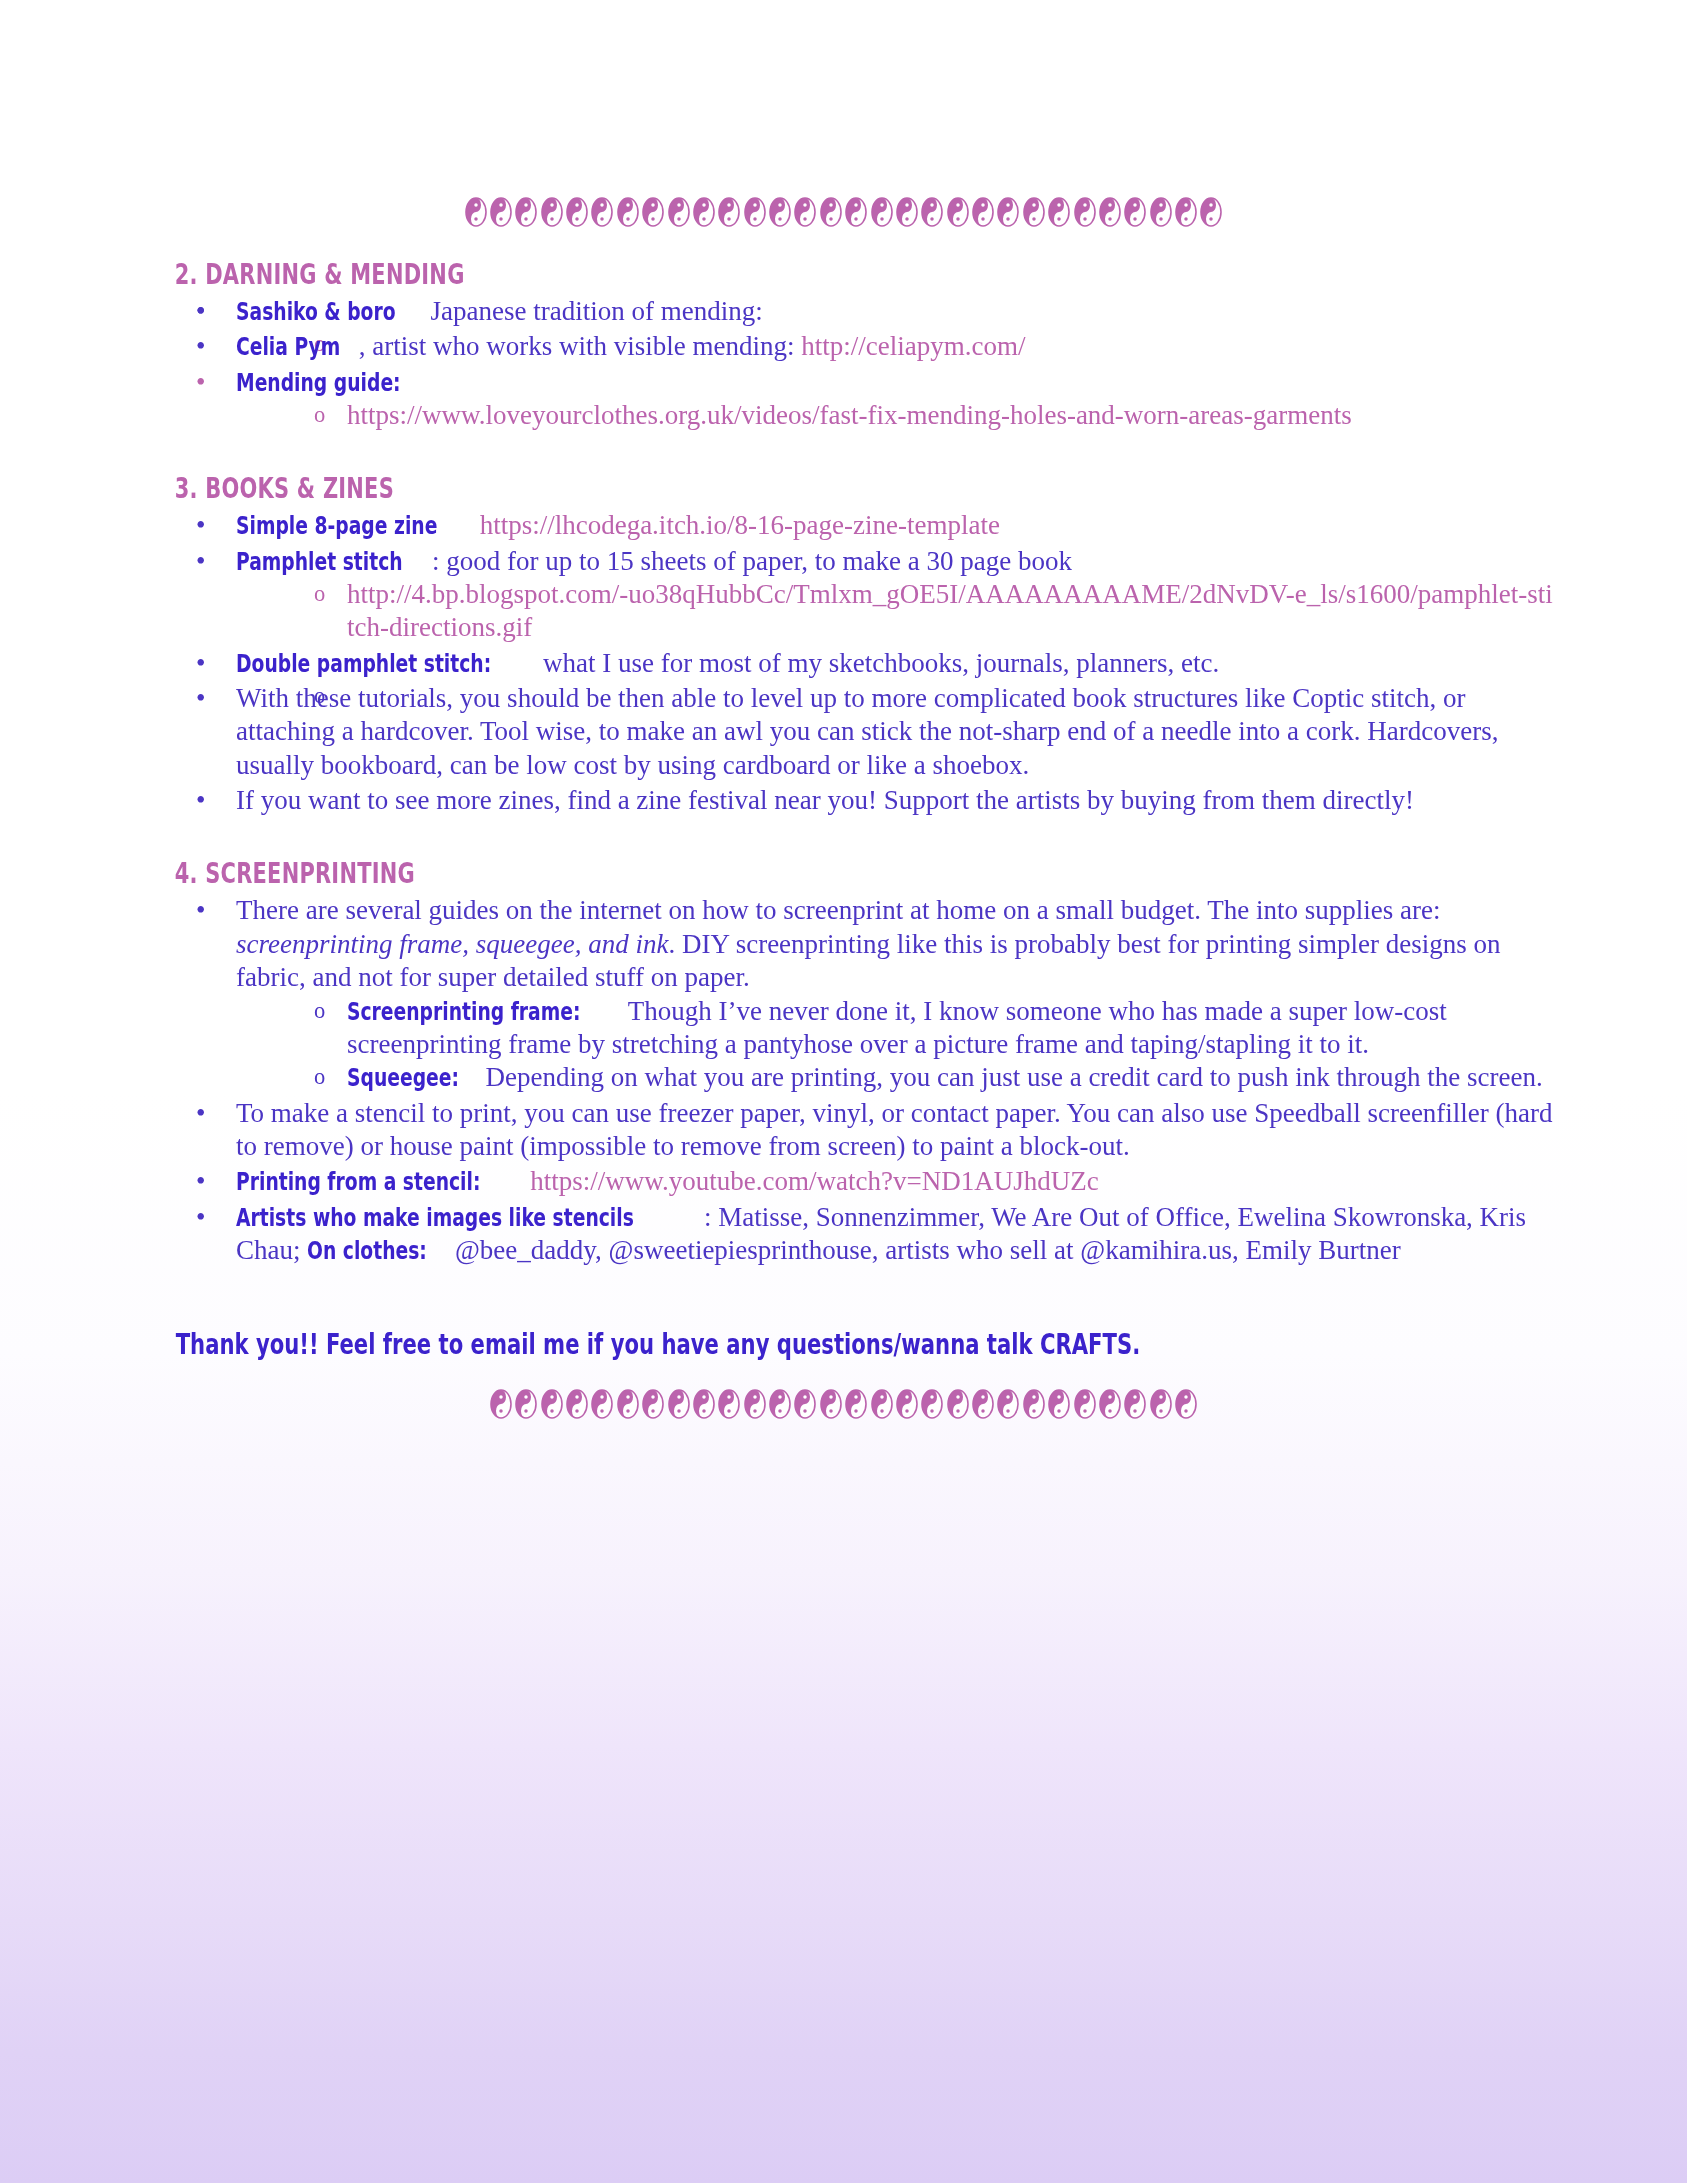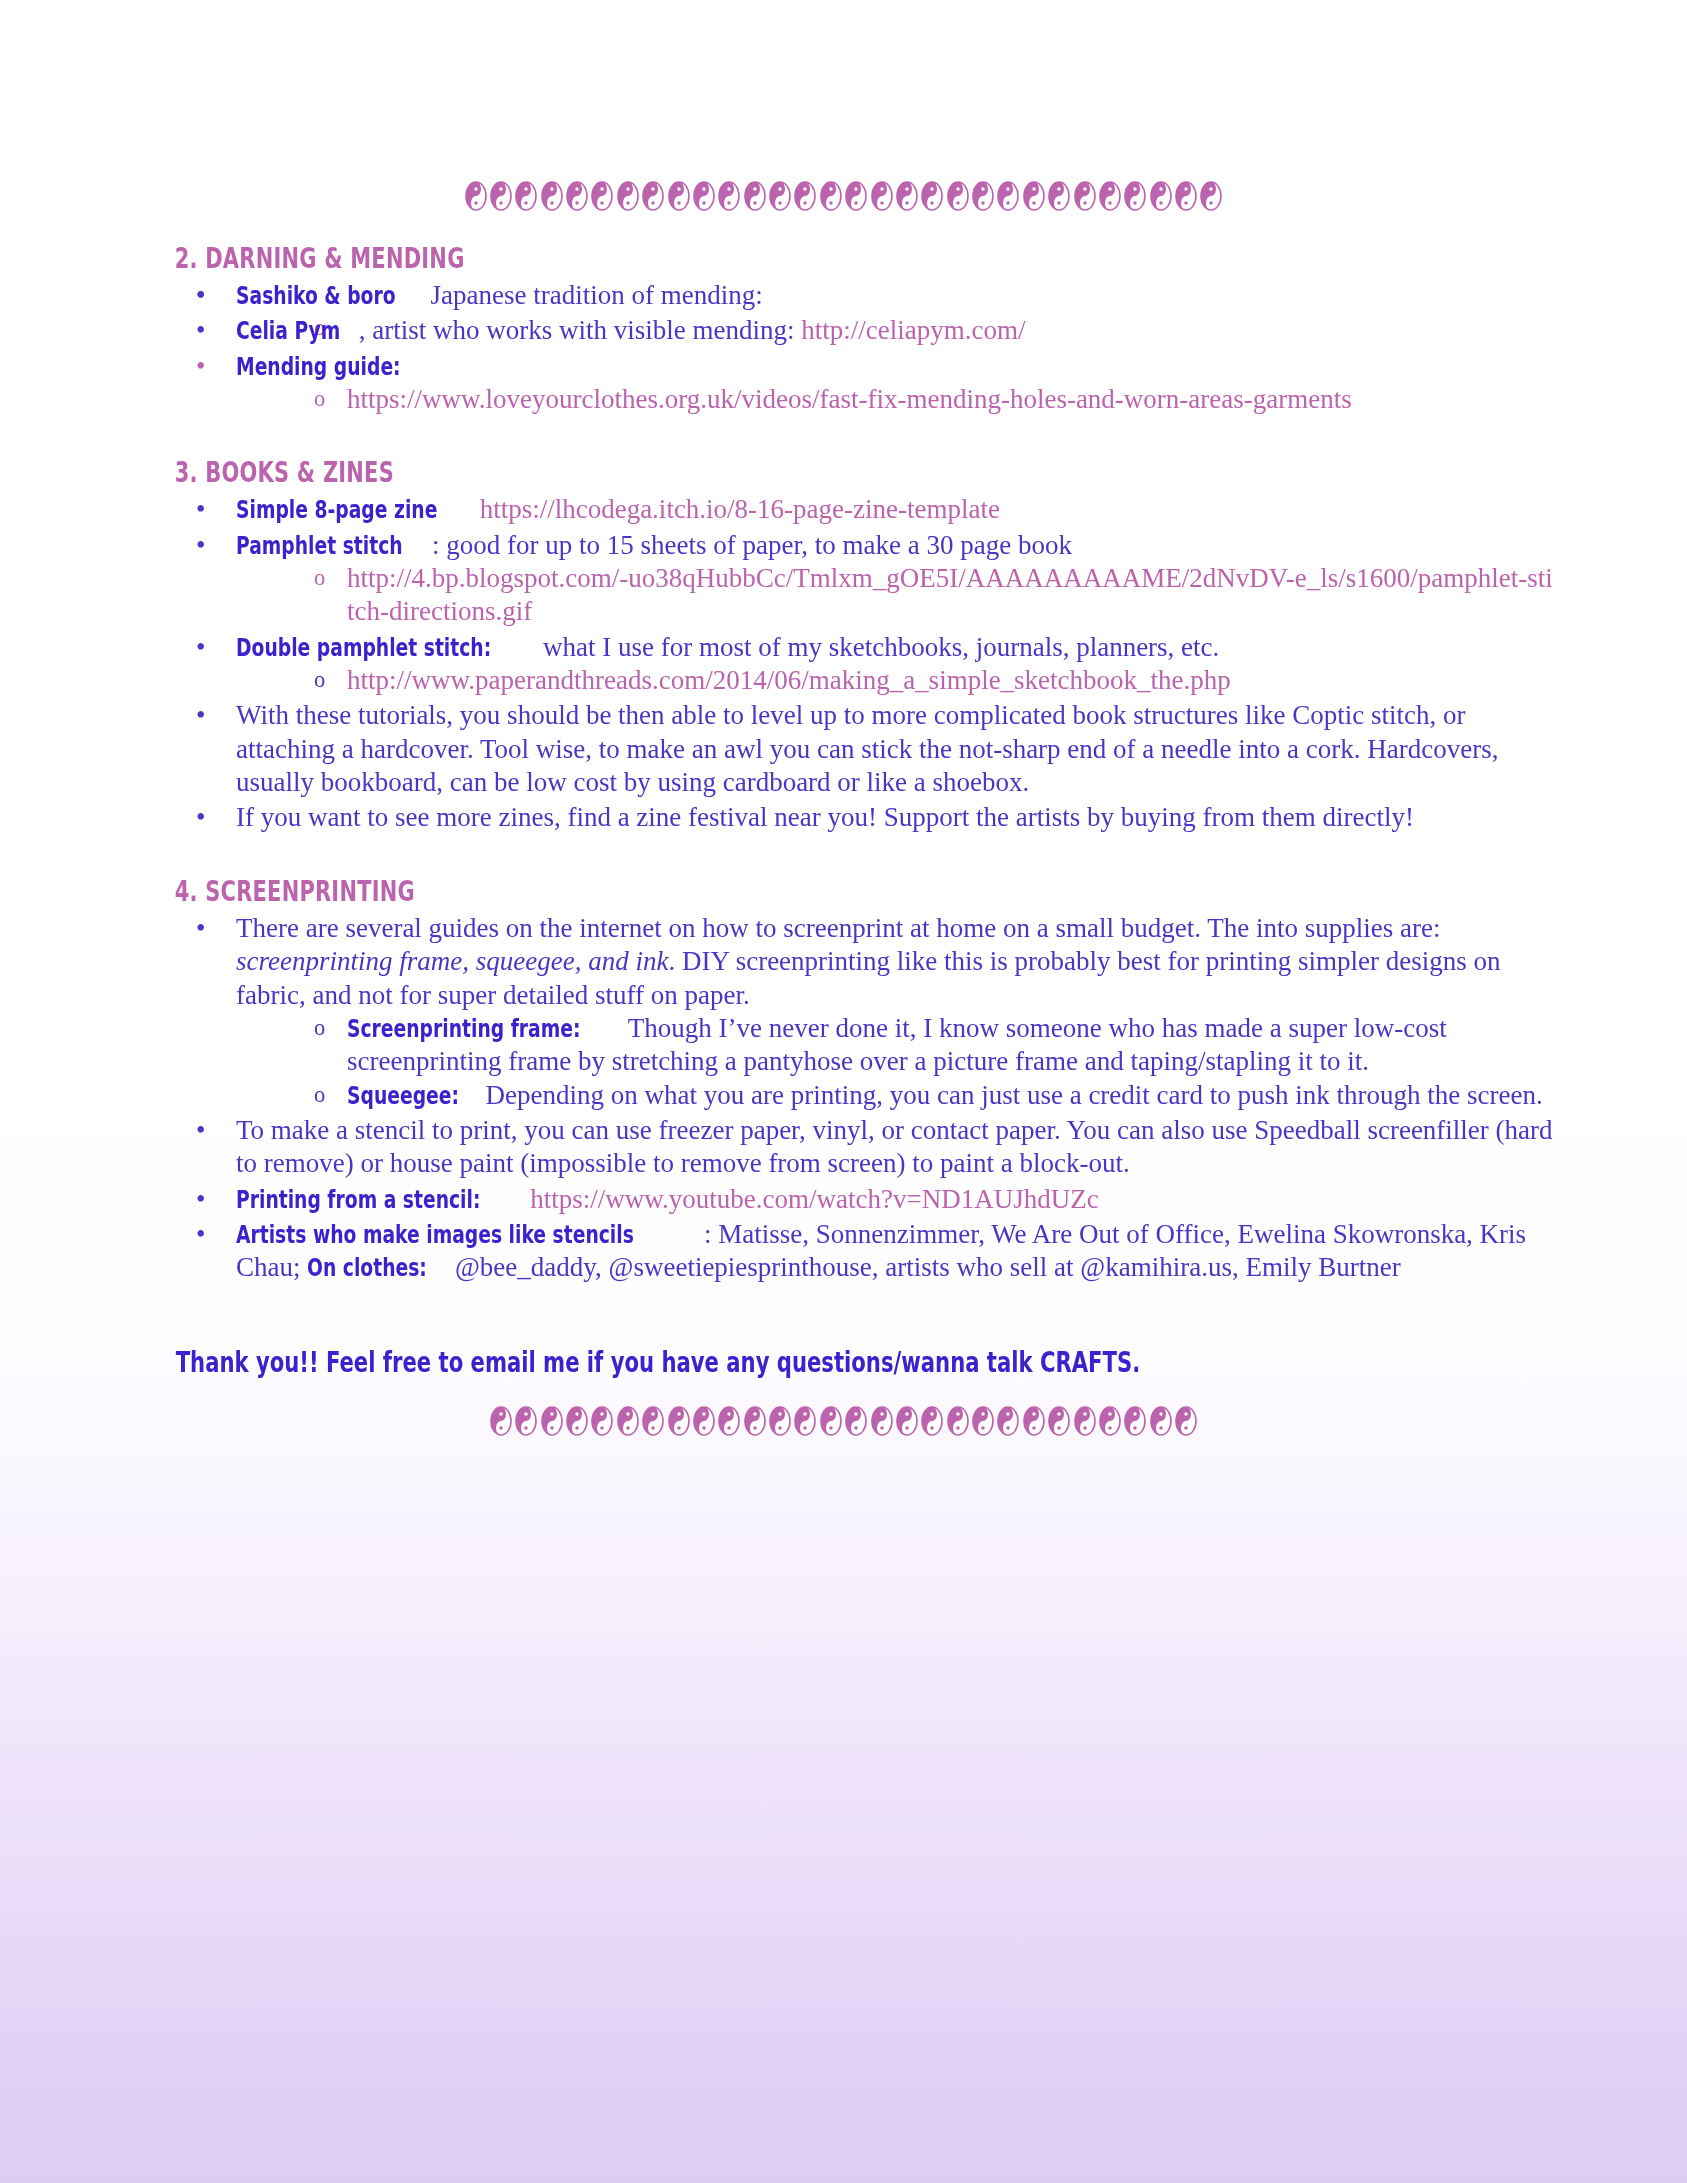--- a/index.html
+++ b/index.html
@@ -23,21 +23,21 @@
     -webkit-font-smoothing: antialiased;
     overflow: hidden;
     position: relative;
   }
 
   .page {
     position: relative;
     width: 1687px;
     height: 1576px;
     box-sizing: border-box;
-    padding: 0 132px;
+    padding: 16px 132px;
   }
 
   
   .divider {
     text-align: center;
     line-height: 1;
     white-space: nowrap;
     user-select: none;
   }
   .divider .yy {
@@ -365,21 +365,20 @@
         </li>
       </ul>
     </li>
 
     <li>
       <span class="bullet">•</span>
       <span class="lead">Double pamphlet stitch:</span><span class="body"> what I use for most of my sketchbooks, journals, planners, etc.</span>
       <ul class="lvl2">
         <li class="obullet-blue">
           <span class="obullet">o</span>
-          <span class="url">http://www.paperandthreads.com/2014/06/making_a_simple_sketchbook_the.php</span>
         </li>
       </ul>
     </li>
 
     <li>
       <span class="bullet">•</span>
       <span class="body">With these tutorials, you should be then able to level up to more complicated book structures like Coptic stitch, or attaching a hardcover. Tool wise, to make an awl you can stick the not-sharp end of a needle into a cork. Hardcovers, usually bookboard, can be low cost by using cardboard or like a shoebox.</span>
     </li>
 
     <li>

